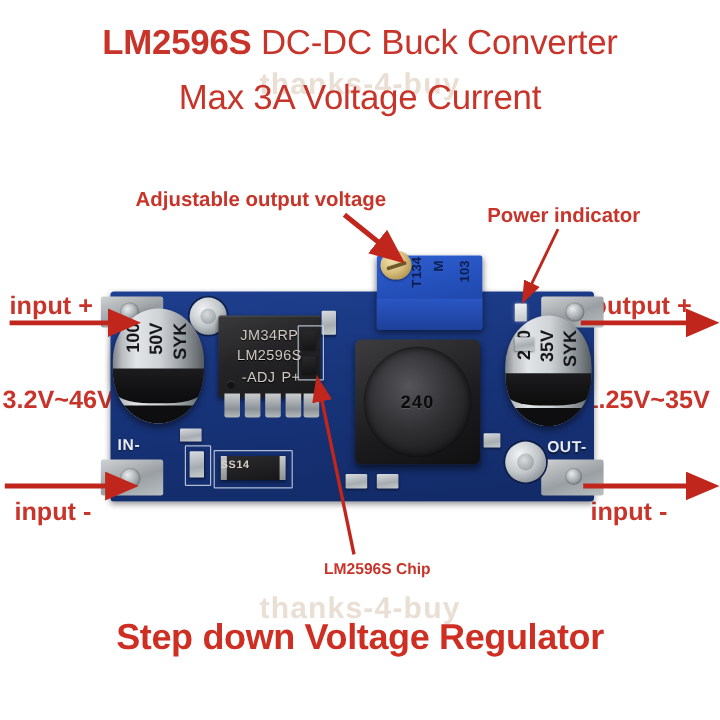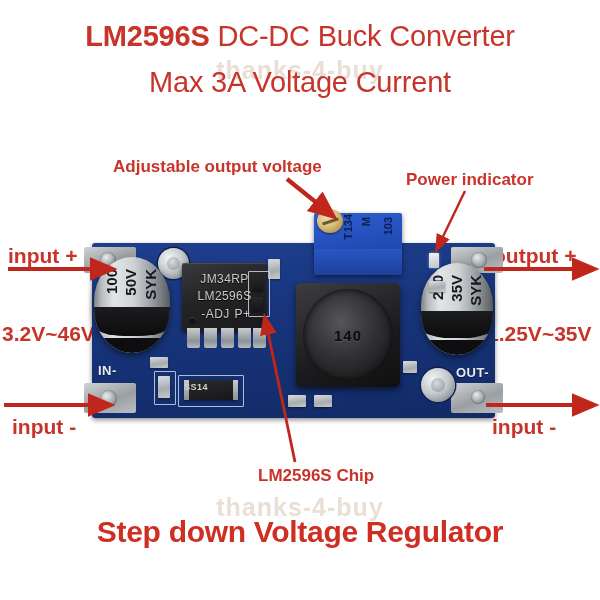--- a/index.html
+++ b/index.html
@@ -43,21 +43,21 @@
     letter-spacing: -0.3px;
   }
 
   .callout {
     font-size: 17px;
     font-weight: bold;
     color: #c8342a;
   }
   #label-adjustable { left: 113px; top: 157px; }
   #label-power      { left: 406px; top: 170px; }
-  #label-chip       { left: 258px; top: 466px; font-size: 17px; }
+  #label-chip       { left: 270px; top: 466px; font-size: 13px; }
 
   .port-label {
     font-size: 21px;
     font-weight: bold;
     color: #c8342a;
   }
   #label-input-plus   { left: 8px;   top: 244px; }
   #label-output-plus  { left: 493px; top: 244px; }
   #label-input-minus  { left: 12px;  top: 415px; }
   #label-output-minus { left: 492px; top: 415px; }
@@ -403,21 +403,21 @@
       <div class="pot-code" style="right:48px; top:20px;">T</div>
       <div class="pot-code" style="right:48px; top:1px;">134</div>
     </div>
     <div id="pot-screw" style="left:225px; top:-34px; width:26px; height:24px;"></div>
 
     <div id="power-led" style="right:56px; top:10px; width:10px; height:15px;"></div>
     <div class="smd" style="right:50px; top:38px; width:16px; height:11px;"></div>
 
     <div id="inductor" style="left:204px; top:40px; width:104px; height:104px;">
       <div class="coil"></div>
-      <div class="ind-txt">140</div>
+      <div class="ind-txt">240</div>
     </div>
 
     <div id="diode" style="left:92px; top:137px; width:54px; height:20px;">
       <div class="diode-cap" style="left:0;"></div>
       <div class="diode-cap" style="right:0;"></div>
       <div class="d-txt">SS14</div>
     </div>
 
     <div class="smd" style="left:66px; top:133px; width:12px; height:22px;"></div>
     <div class="smd-dark" style="left:160px; top:33px; width:11px; height:15px;"></div>

